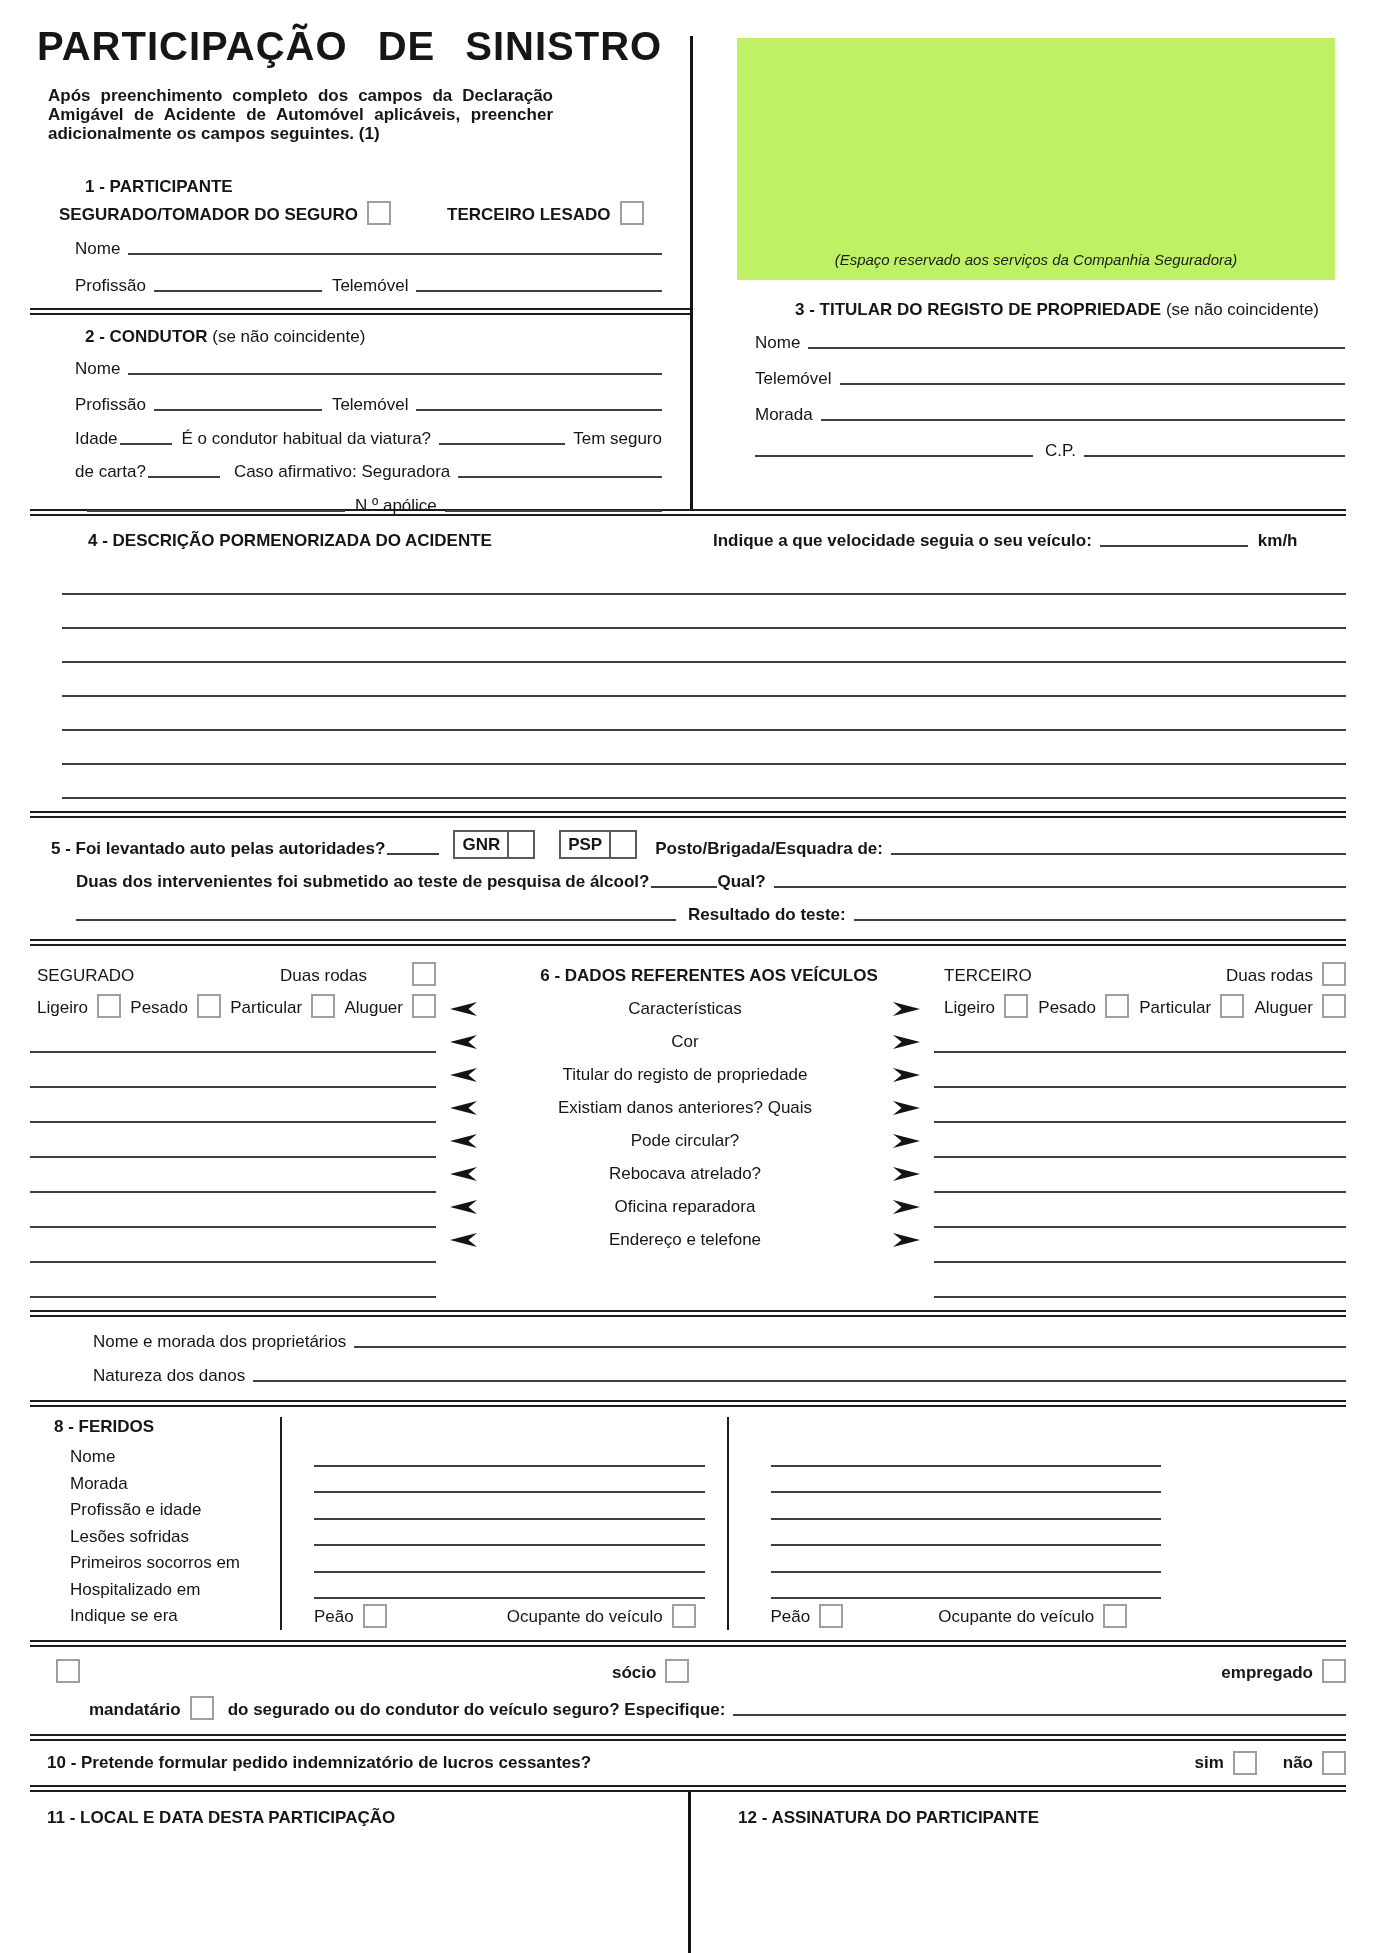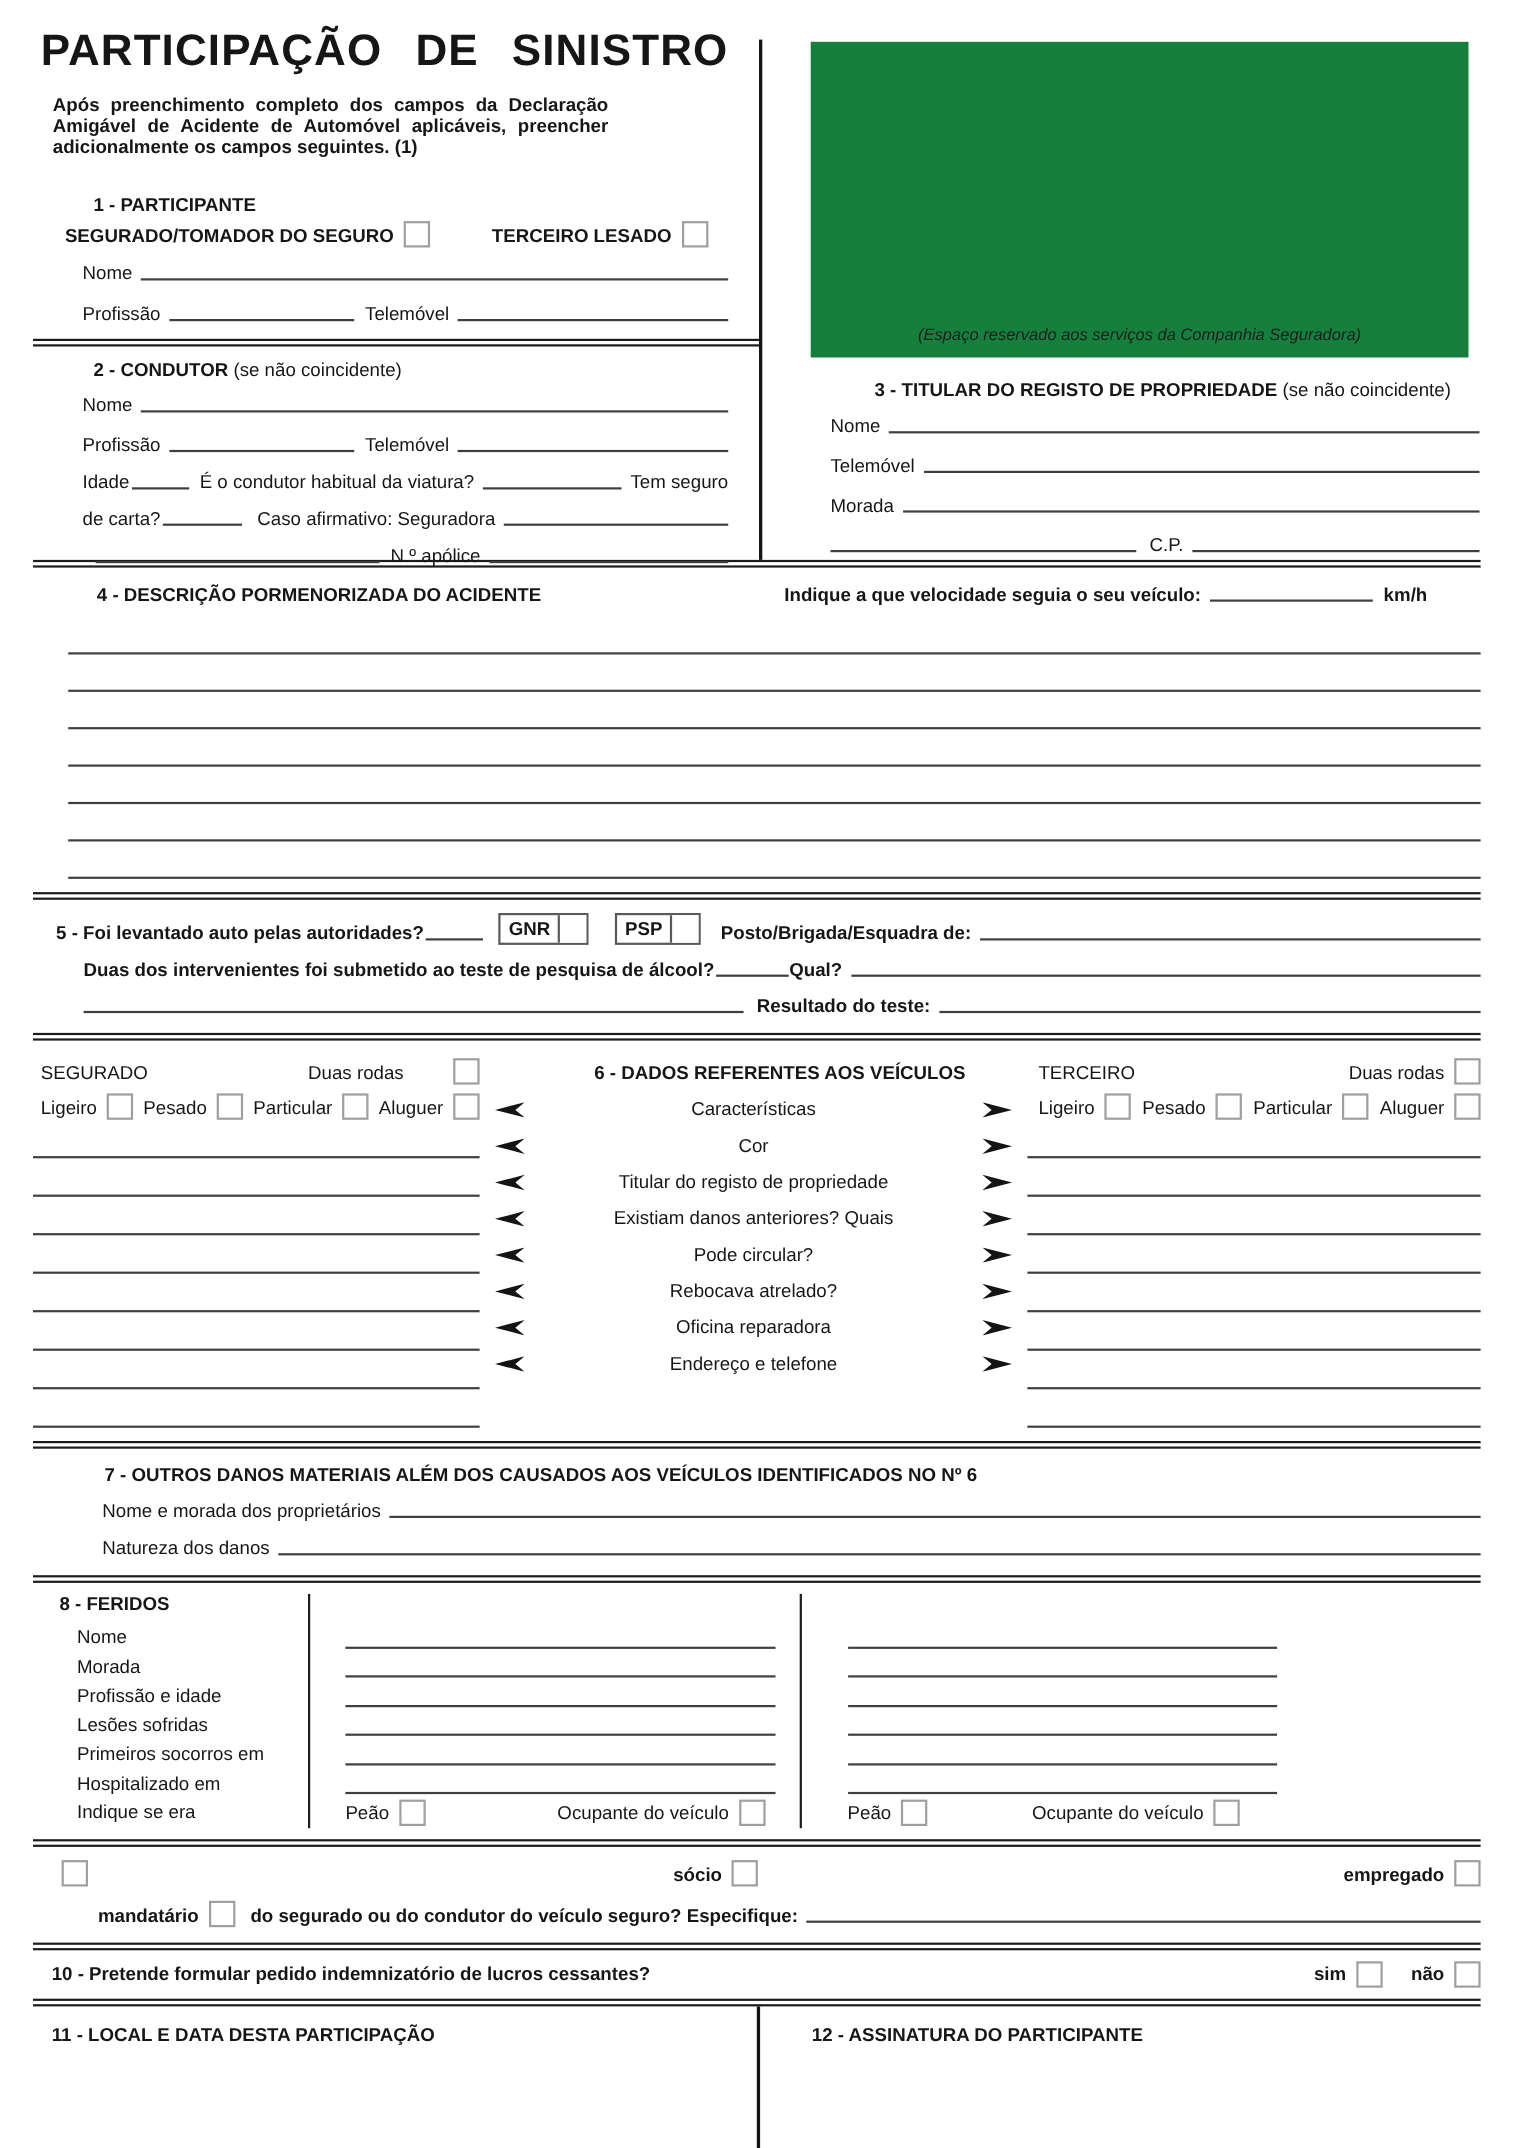--- a/index.html
+++ b/index.html
@@ -15,21 +15,21 @@
   
   .top{position:relative;height:509px;}
   .vdiv{position:absolute;left:690px;top:36px;bottom:0;width:3px;background:#141414;}
   .topleft{position:absolute;left:0;top:0;width:690px;}
   .topright{position:absolute;left:693px;right:0;top:0;}
   .title{margin:24px 0 0 37px;font-size:40px;line-height:44px;font-weight:bold;letter-spacing:1px;word-spacing:18px;}
   .intro{margin:18px 0 0 48px;width:505px;font-weight:bold;line-height:19px;text-align:justify;}
   .sec-title{font-weight:bold;margin-left:48px;}
   .note{font-weight:normal;}
   .leftpad{margin-left:37px;margin-right:28px;}
-  .graybox{margin:38px 41px 0 44px;height:287px;background:#15803d;display:flex;align-items:flex-end;justify-content:center;}
+  .graybox{margin:38px 41px 0 44px;height:242px;background:#bef264;display:flex;align-items:flex-end;justify-content:center;}
   .graycap{font-style:italic;font-size:15px;color:#1d1d1d;padding-bottom:12px;}
   
   .sec4row{display:flex;align-items:flex-end;margin:14px 30px 0 40px;}
   .desc{margin:10px 30px 0 62px;}
   .dline{height:32px;border-bottom:2px solid #3f3f3f;}
   
   .sec5{margin:12px 30px 0 51px;}
   .pbox{display:inline-flex;border:2px solid #5a5a5a;height:25px;align-items:center;margin:0 0 0 14px;flex:none;}
   .pbox .pt{padding:0 7px;font-weight:bold;line-height:23px;}
   .pbox .pc{width:24px;height:25px;border-left:2px solid #5a5a5a;background:#fff;}
@@ -380,21 +380,20 @@
       <div class="vline"></div>
       <div class="vline"></div>
       <div class="vline"></div>
       <div class="vline"></div>
     </div>
   </div>
 
   <div class="hr2" style="margin-top:12px;"></div>
 
   <div class="sec7">
-    <div class="sec-title" style="margin-top:10px;">7 - OUTROS DANOS MATERIAIS ALÉM DOS CAUSADOS AOS VEÍCULOS IDENTIFICADOS NO Nº 6</div>
     <div class="fr" style="margin:12px 0 0 46px;">
       <span class="lbl">Nome e morada dos proprietários</span>
       <span class="ln grow"></span>
     </div>
     <div class="fr" style="margin:13px 0 0 46px;">
       <span class="lbl">Natureza dos danos</span>
       <span class="ln grow"></span>
     </div>
   </div>
 

